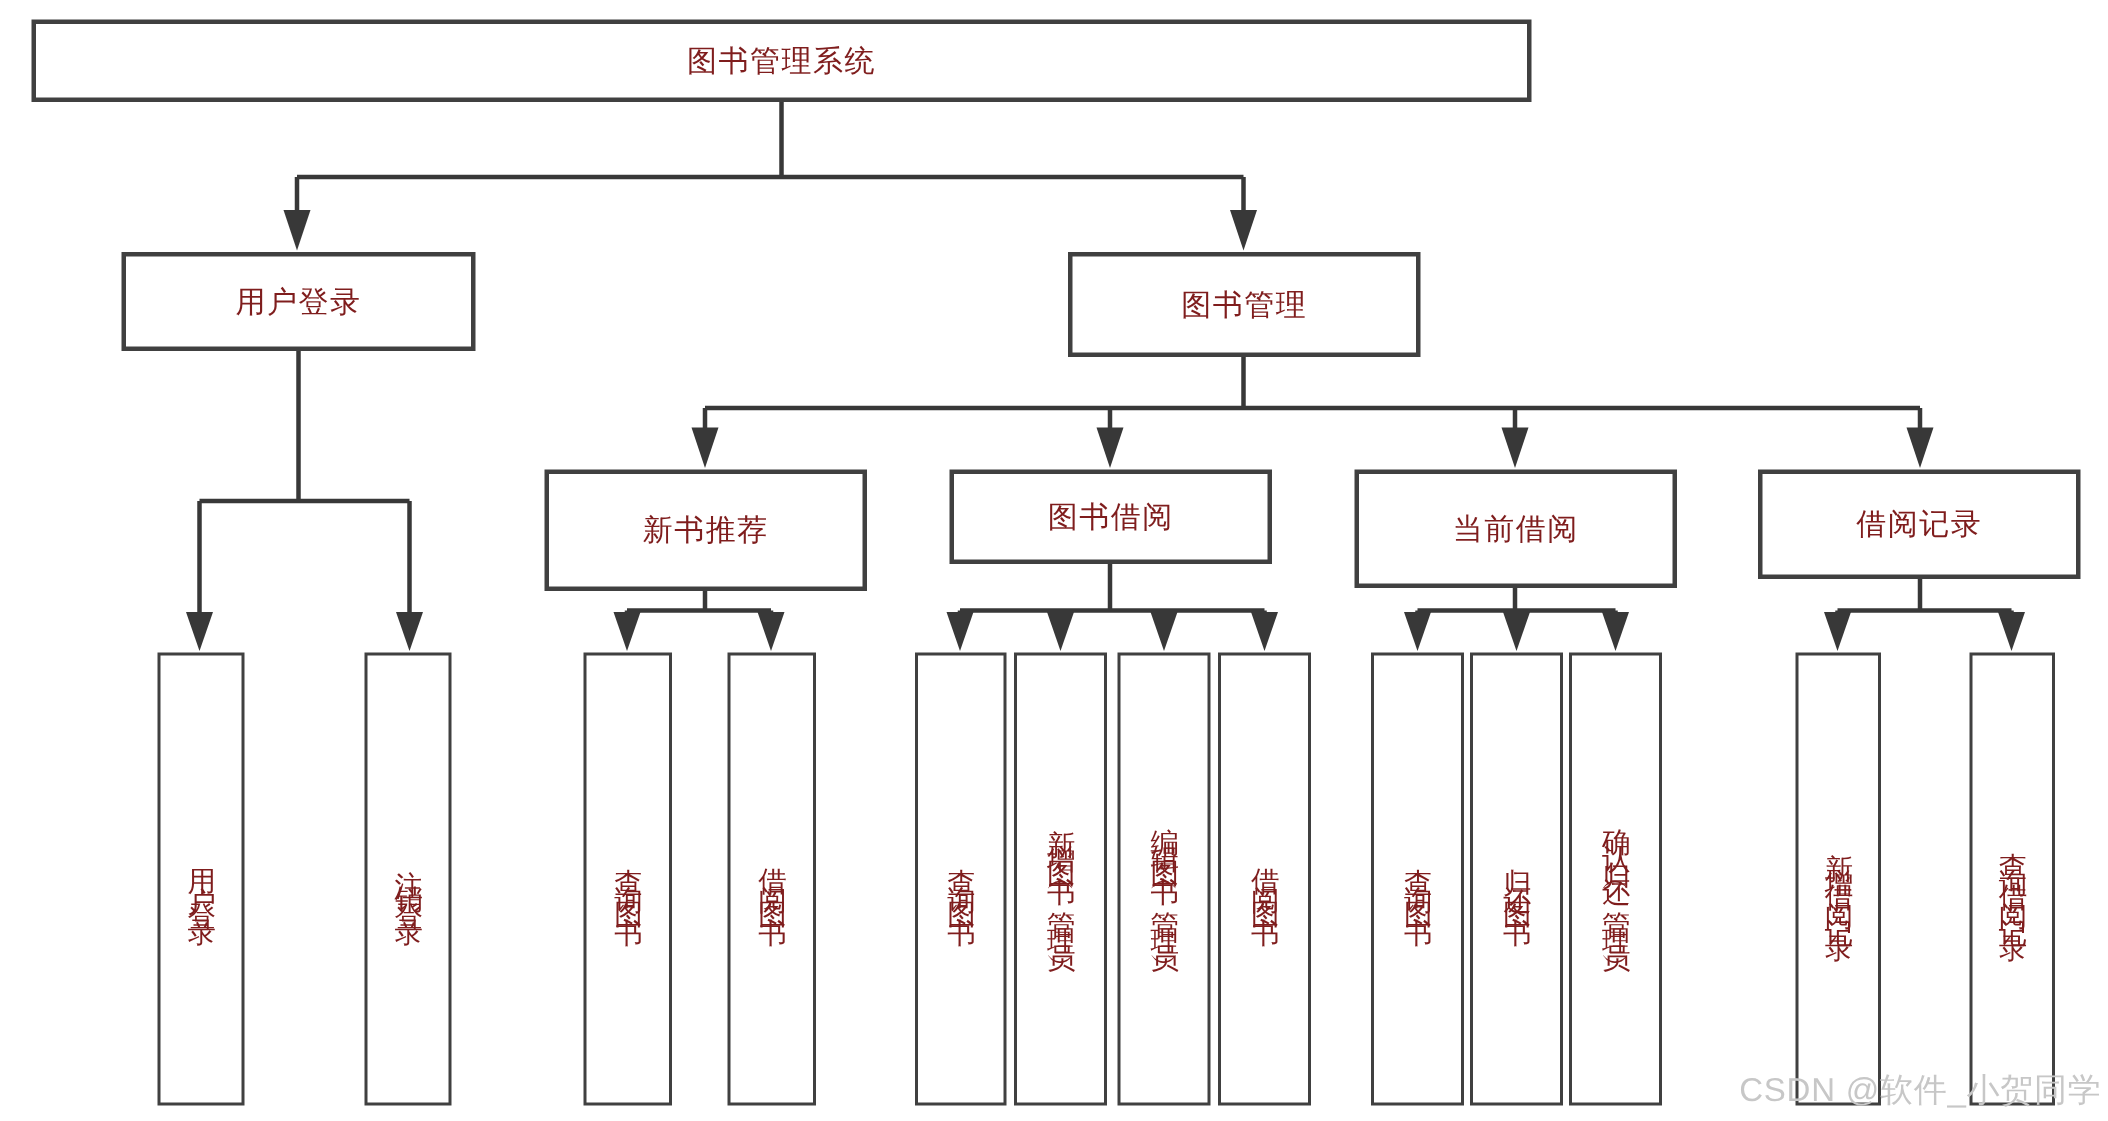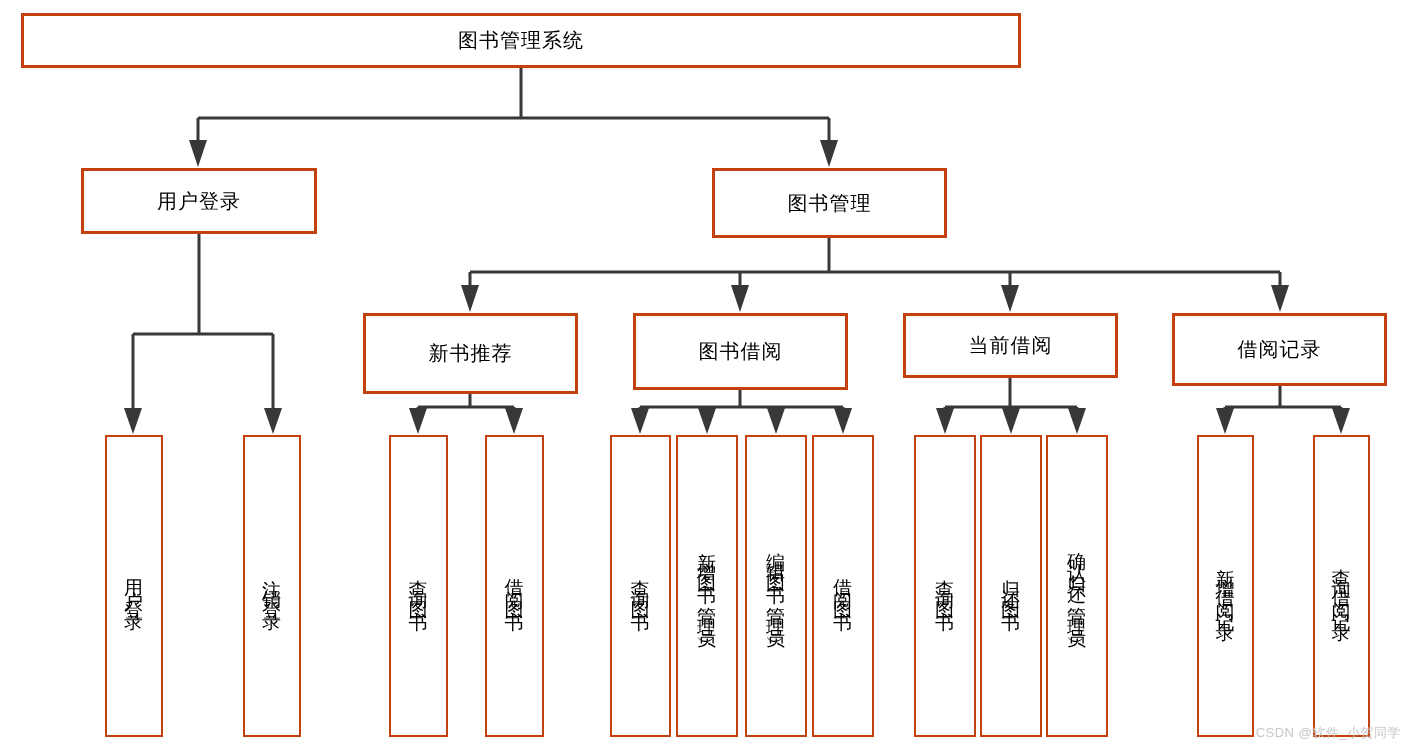--- a/index.html
+++ b/index.html
@@ -8,42 +8,42 @@
     width:1405px;height:747px;
     background:#ffffff;
     font-family:"Liberation Sans","DejaVu Sans",sans-serif;
     color:#333333;
     overflow:hidden;
   }
   #wires{position:absolute;left:0;top:0;width:1405px;height:747px;}
   .node{
     position:absolute;
     box-sizing:border-box;
-    border:3px solid #c2410c;
+    border:3px solid #404040;
     background:#ffffff;
     display:flex;align-items:center;justify-content:center;
     font-size:20px;
     letter-spacing:1px;
-    color:#000000;
+    color:#7f1d1d;
   }
   .leaf{
     border-width:2.5px;
     font-size:19px;
   }
   .leaf .vtext{
     writing-mode:vertical-rl;
     text-orientation:mixed;
     letter-spacing:11px;
     line-height:1;
     white-space:nowrap;
   }
   #watermark{
     position:absolute;
     right:4px;bottom:5px;
-    font-size:13px;
+    font-size:22px;
     color:#c7c7c7;
     letter-spacing:0.5px;
     white-space:nowrap;
   }
 </style>
 </head>
 <body>
 
 <div id="canvas">
 
@@ -97,24 +97,24 @@
   <div class="node" style="left:81px;top:168px;width:236px;height:66px;">
     <span>用户登录</span>
   </div>
   <div class="node" style="left:712px;top:168px;width:235px;height:70px;">
     <span>图书管理</span>
   </div>
 
   <div class="node" style="left:363px;top:313px;width:215px;height:81px;">
     <span>新书推荐</span>
   </div>
-  <div class="node" style="left:633px;top:313px;width:215px;height:77px;">
+  <div class="node" style="left:633px;top:313px;width:215px;height:63px;">
     <span>图书借阅</span>
   </div>
-  <div class="node" style="left:903px;top:313px;width:215px;height:65px;">
+  <div class="node" style="left:903px;top:313px;width:215px;height:79px;">
     <span>当前借阅</span>
   </div>
   <div class="node" style="left:1172px;top:313px;width:215px;height:73px;">
     <span>借阅记录</span>
   </div>
 
   <div class="node leaf" style="left:105px;top:435px;width:58px;height:302px;">
     <span class="vtext">用户登录</span>
   </div>
   <div class="node leaf" style="left:243px;top:435px;width:58px;height:302px;">

